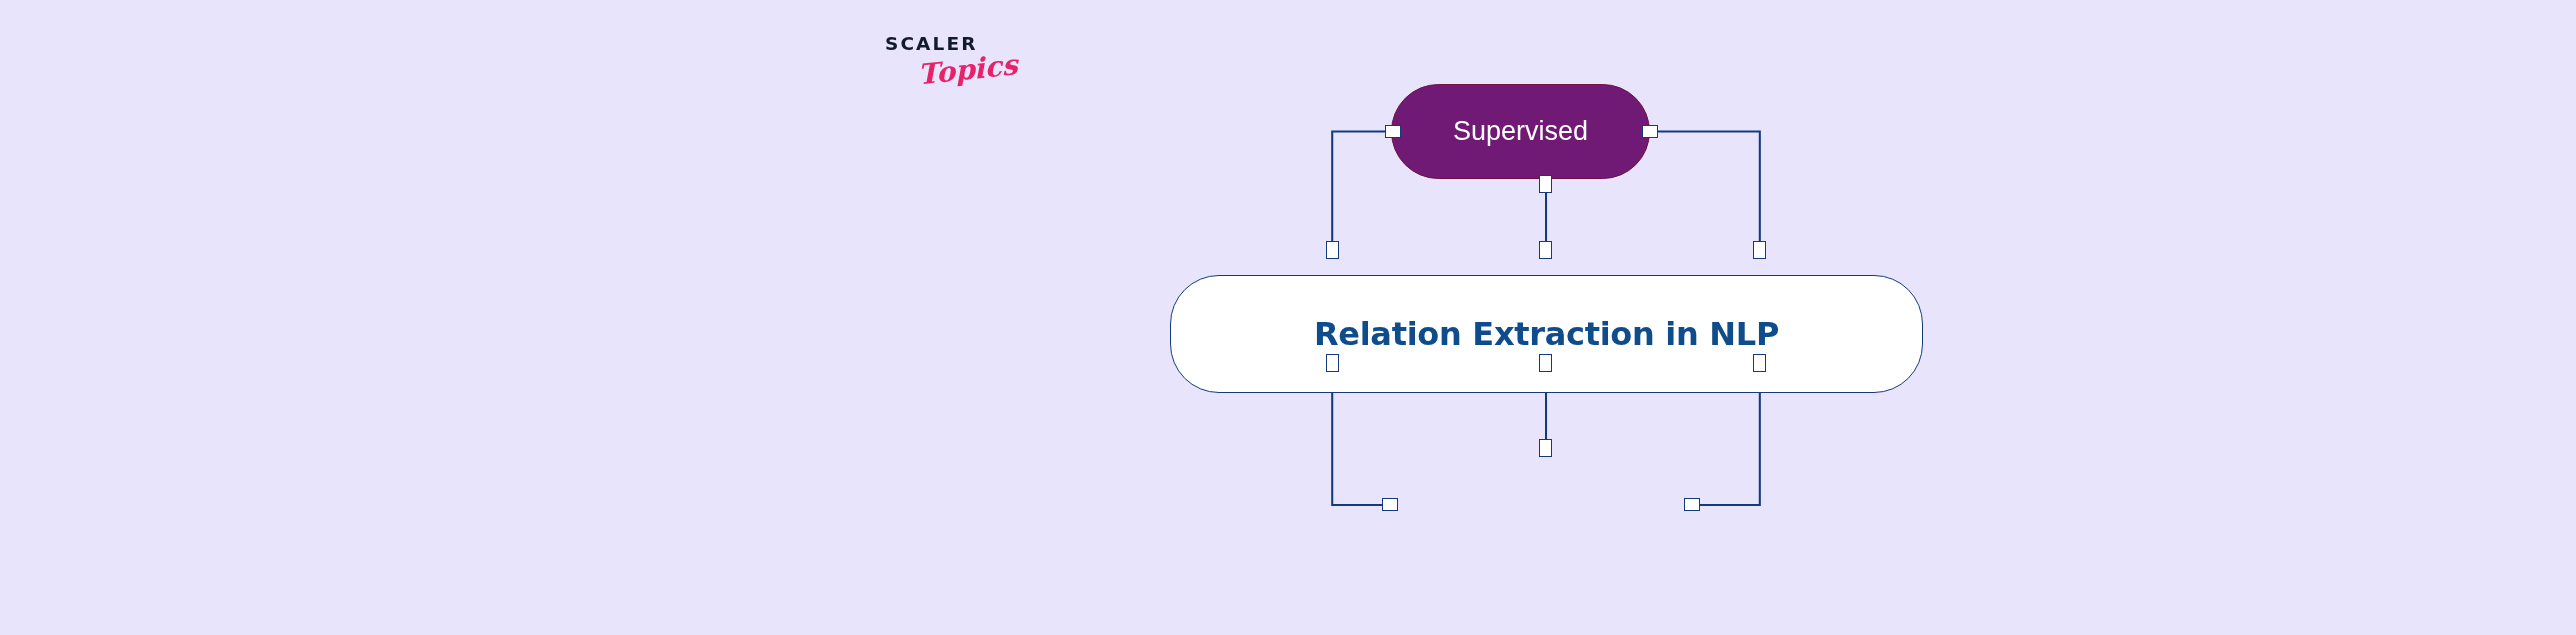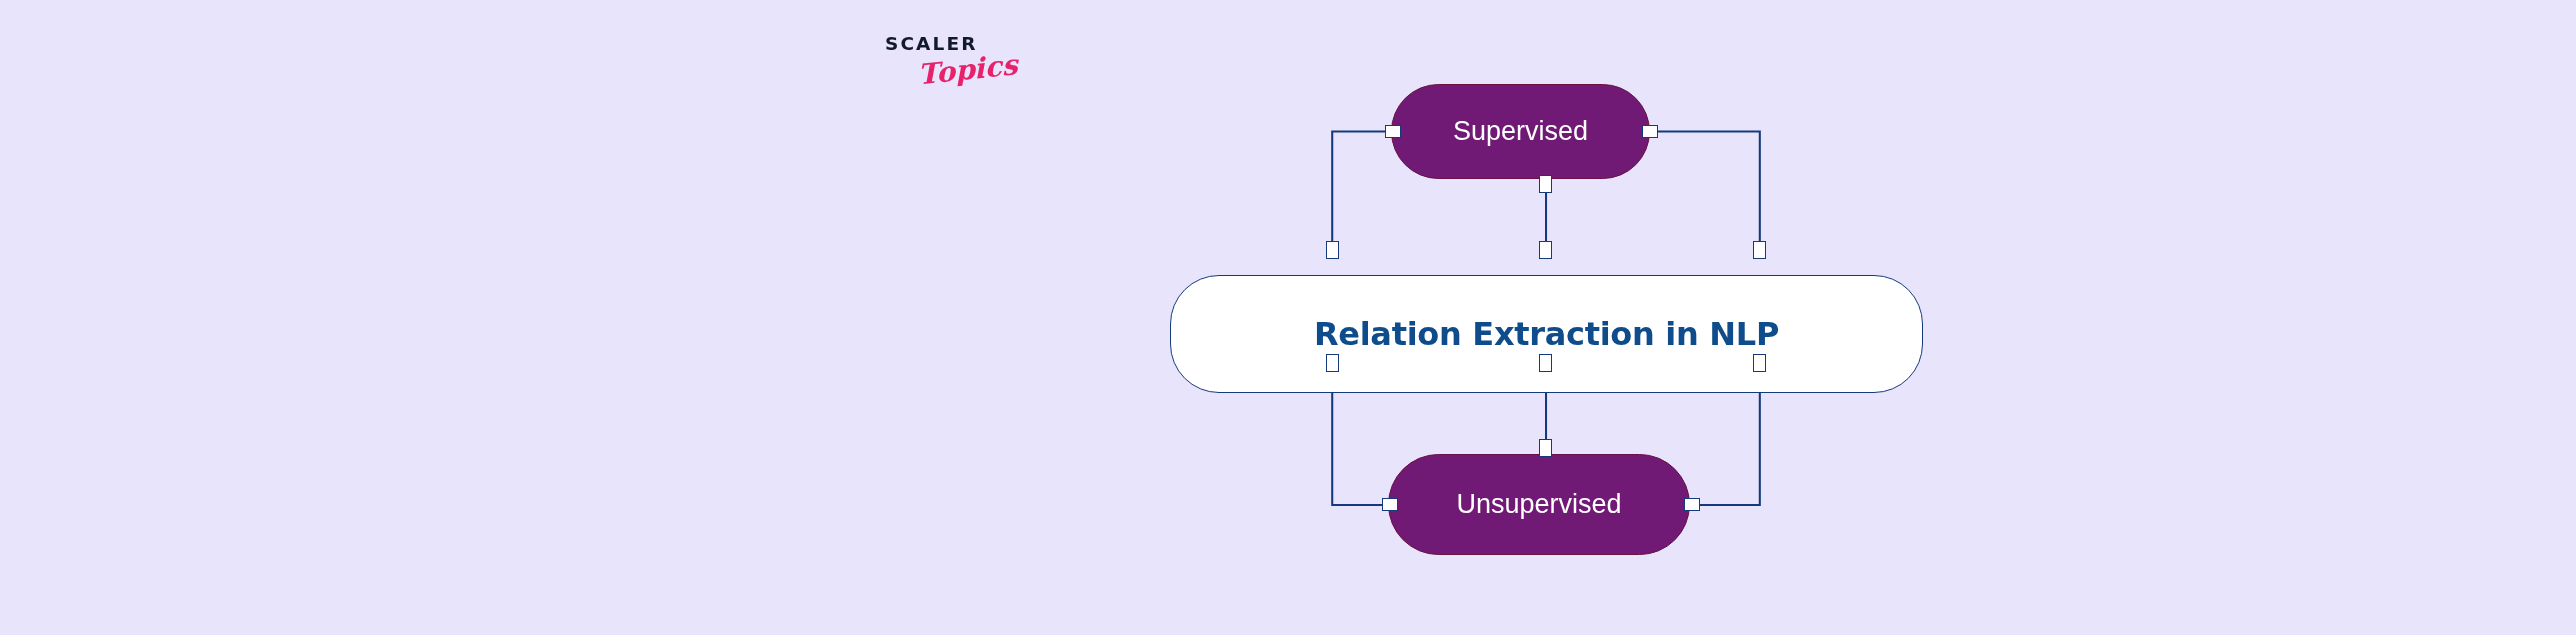--- a/index.html
+++ b/index.html
@@ -160,23 +160,20 @@
     </svg>
 
     <div class="node" id="center-node">
       <span id="center-label">Relation Extraction in NLP</span>
     </div>
 
     <div class="node blue-node" id="supervised-node">
       <span class="blue-label">Supervised</span>
     </div>
 
-    <div class="node blue-node" id="unsupervised-node">
-      <span class="blue-label">Unsupervised</span>
-    </div>
 
     <div class="port port-h" style="left:1385px; top:125px;"></div>
     <div class="port port-h" style="left:1642px; top:125px;"></div>
     <div class="port port-v" style="left:1539px; top:175px;"></div>
 
     <div class="port port-v" style="left:1326px; top:241px;"></div>
     <div class="port port-v" style="left:1539px; top:241px;"></div>
     <div class="port port-v" style="left:1753px; top:241px;"></div>
 
     <div class="port port-v" style="left:1326px; top:354px;"></div>

